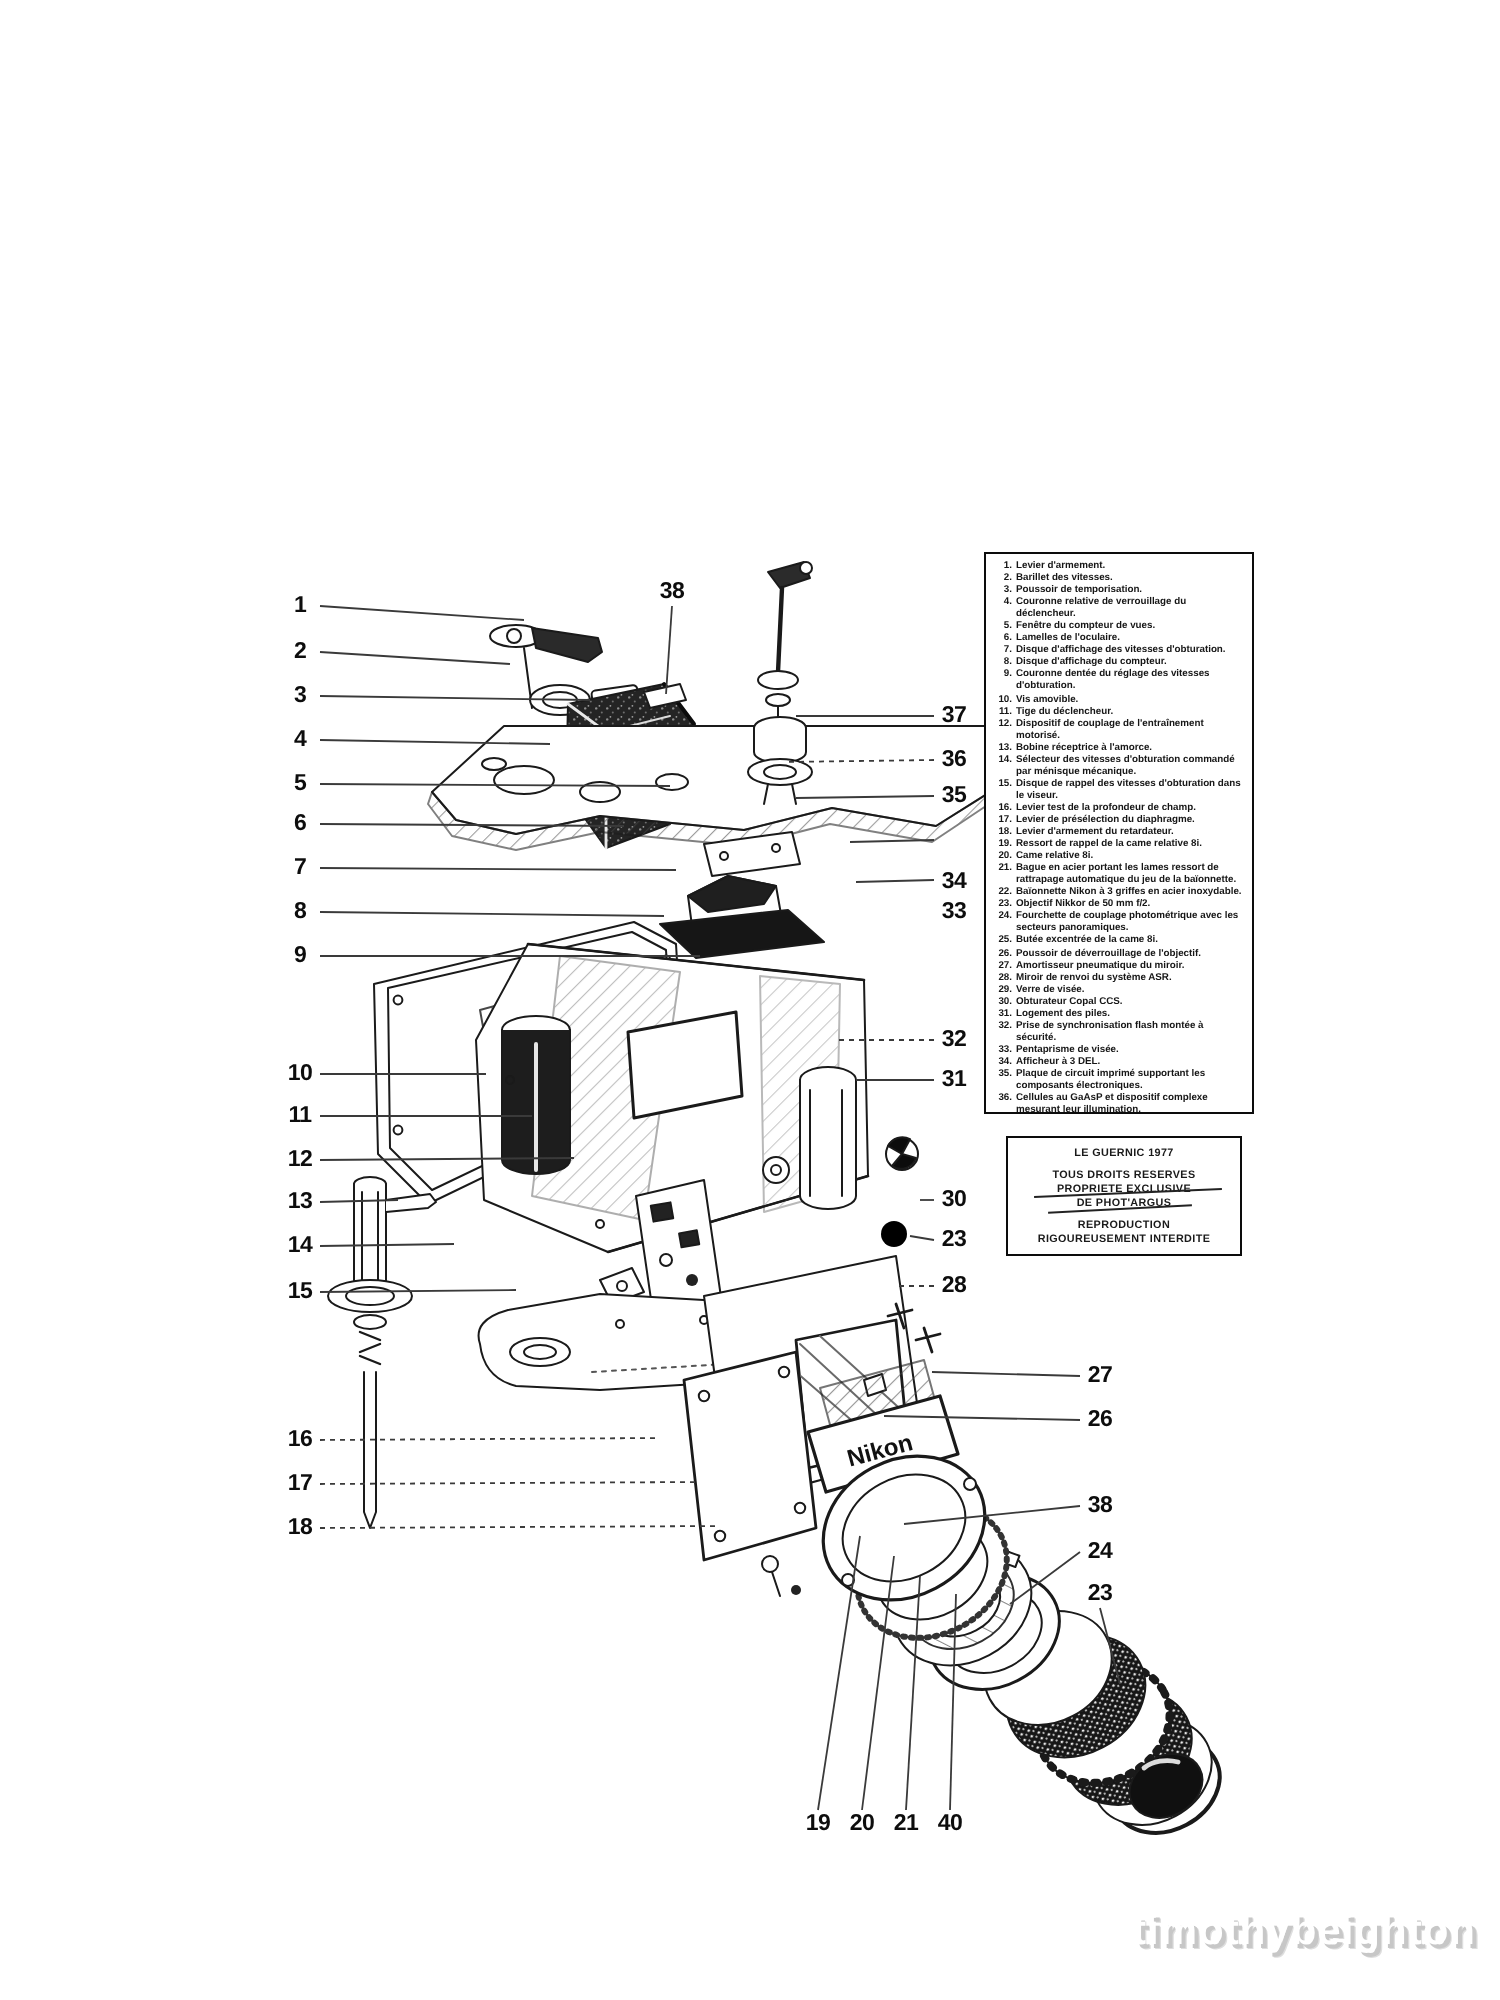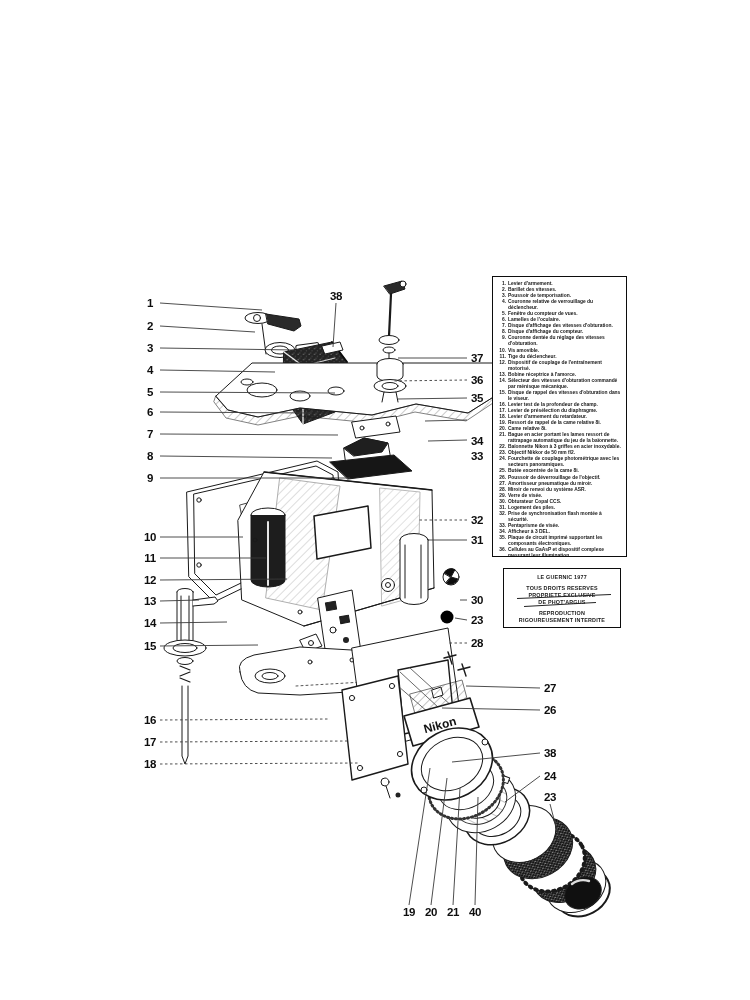--- a/index.html
+++ b/index.html
@@ -492,14 +492,15 @@
     <div>TOUS DROITS RESERVES</div>
     <div>PROPRIETE EXCLUSIVE</div>
     <div>DE PHOT'ARGUS</div>
     <div class="gap"></div>
     <div>REPRODUCTION</div>
     <div>RIGOUREUSEMENT INTERDITE</div>
     <div class="strike s1"></div>
     <div class="strike s2"></div>
   </div>
 
+  <div class="watermark">timothybeighton</div>
 
 </div>
 
 </body></html>

